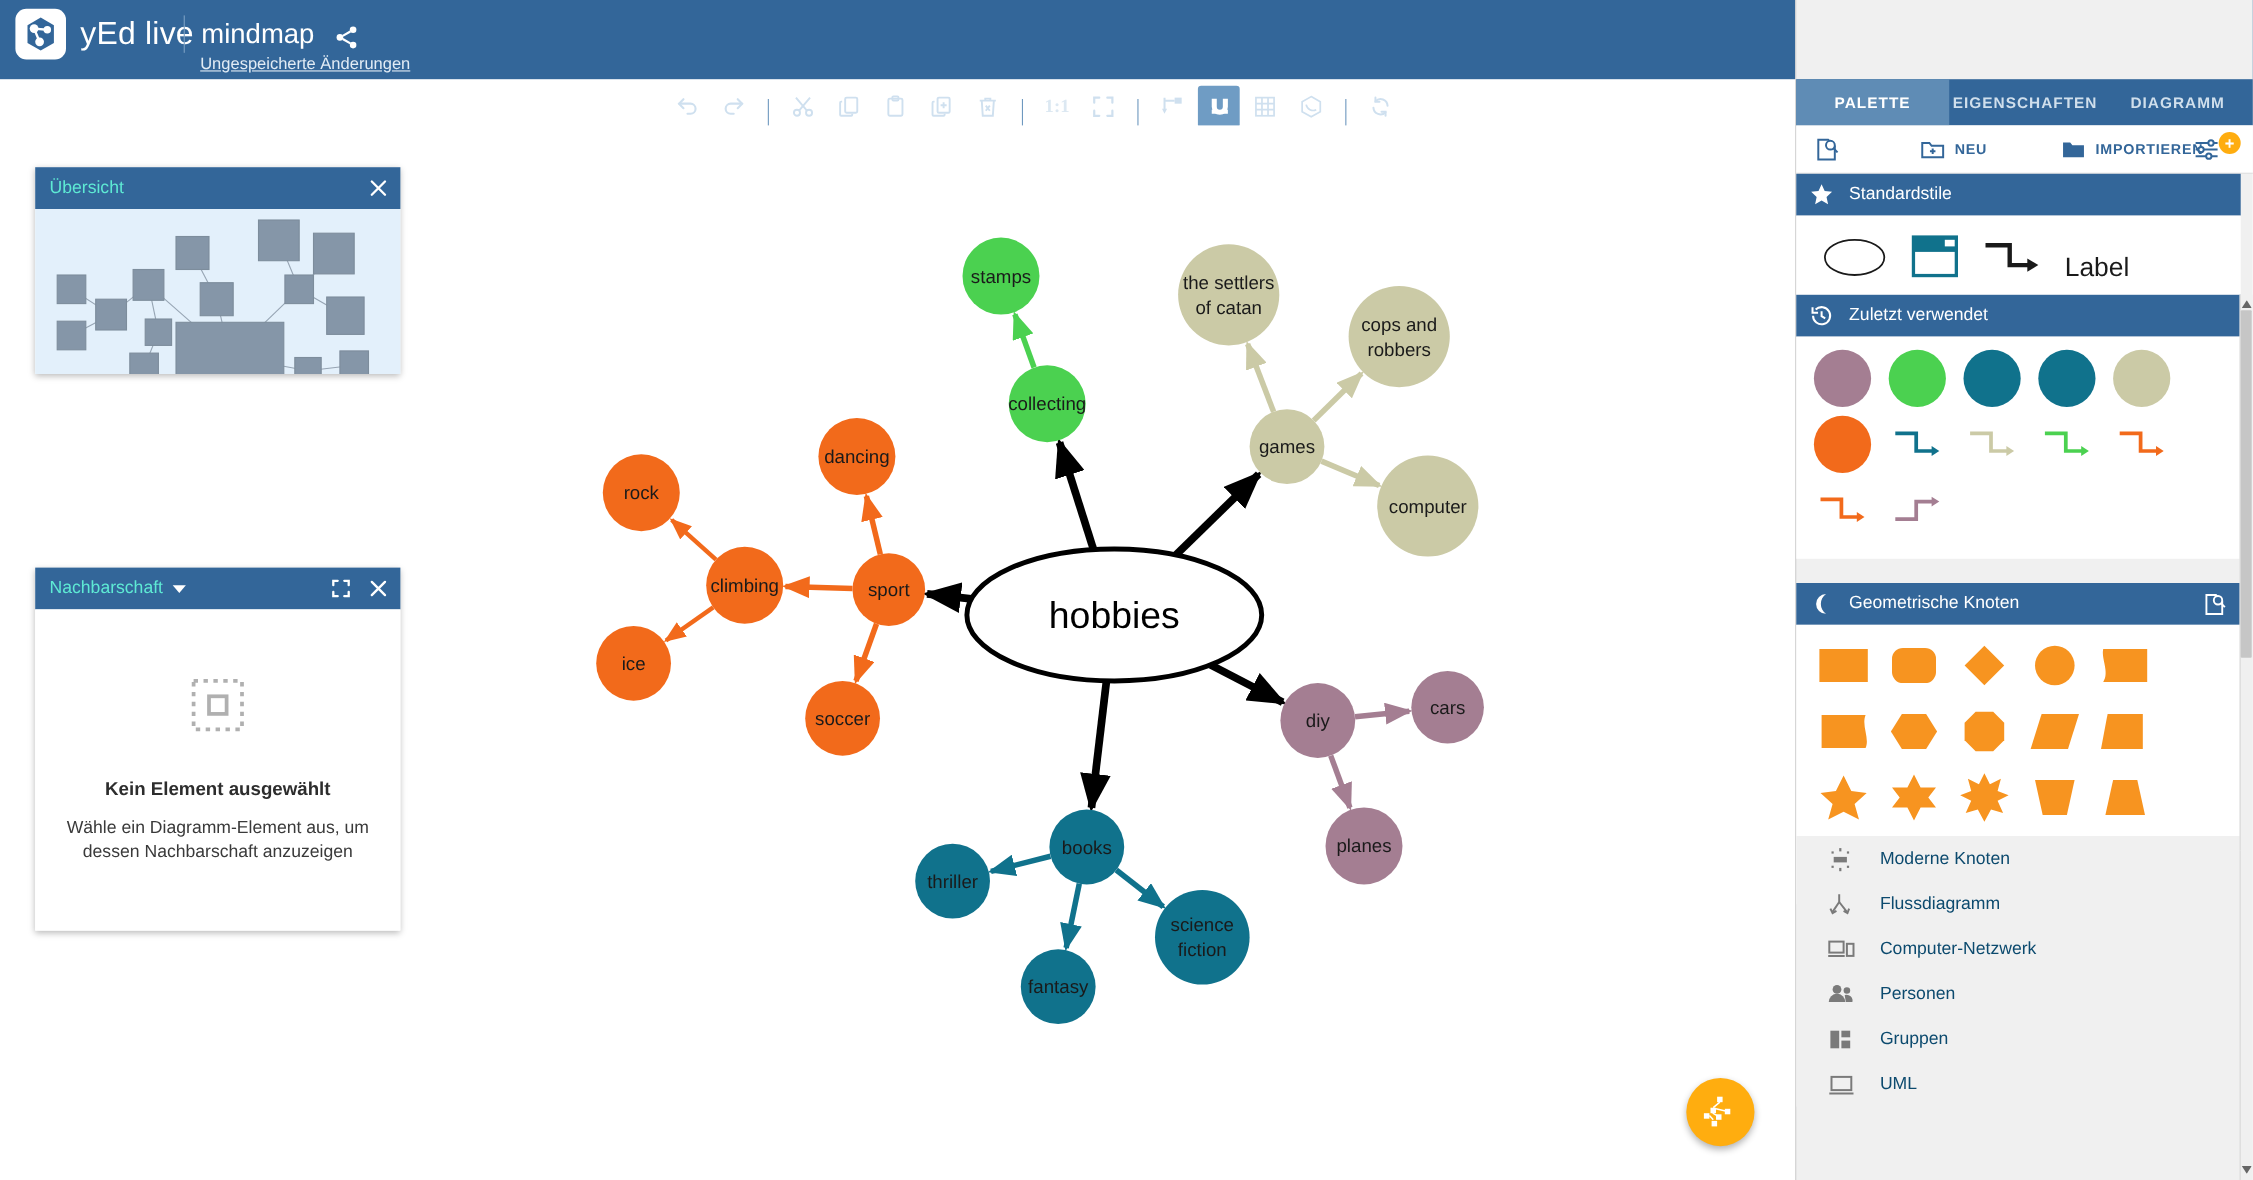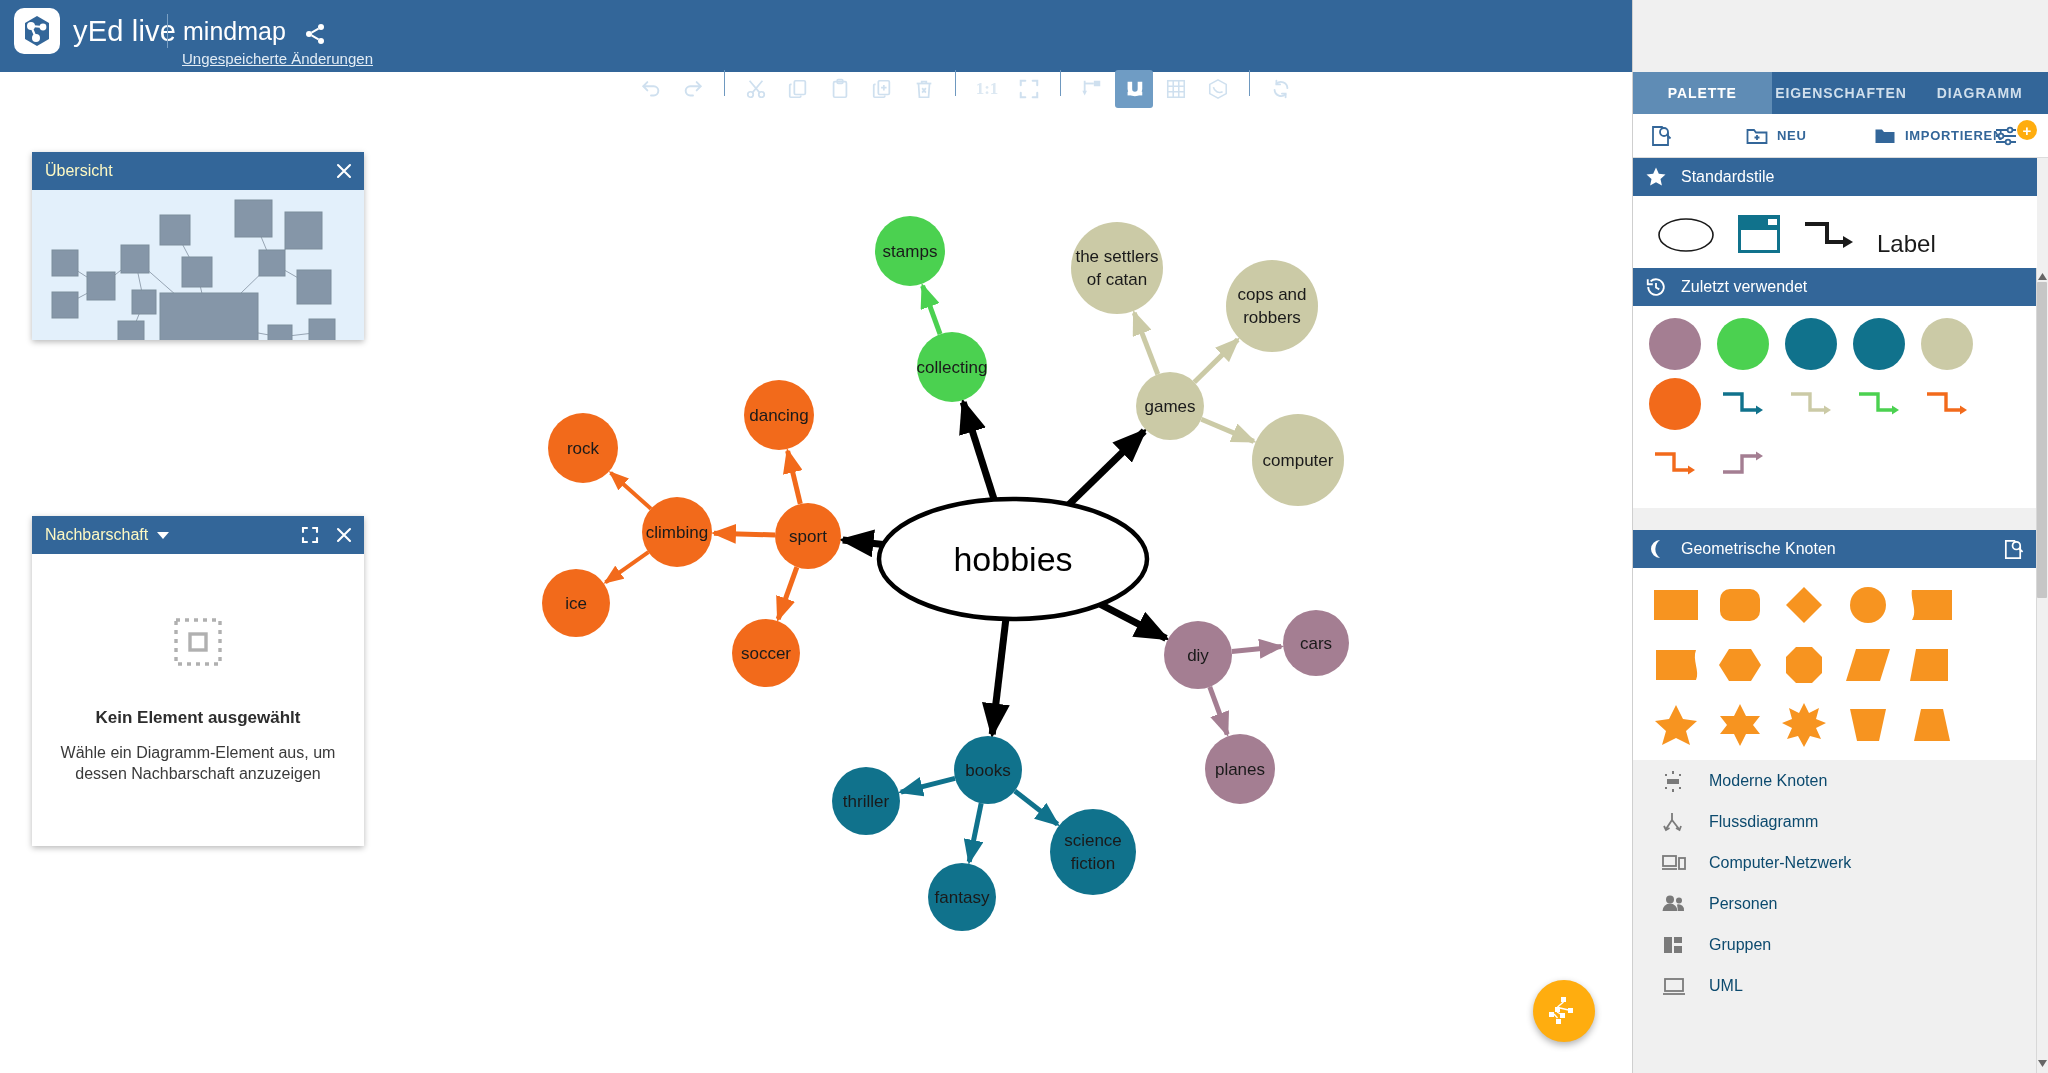--- a/index.html
+++ b/index.html
@@ -47,21 +47,21 @@
     background: #336699;
   }
   .hamburger { position: absolute; left: 15px; top: 11px; cursor: pointer; }
   .menu-item {
     position: absolute; top: 12px;
     color: #ffffff; font-size: 15px; font-weight: bold; letter-spacing: 1.1px; cursor: pointer;
   }
   .mi-edit { left: 80px; }
   .mi-layout { left: 218px; }
 
-  .toolbar { position: absolute; left: 630px; top: 70px; display: flex; align-items: flex-start; height: 46px; }
+  .toolbar { position: absolute; left: 604px; top: 70px; display: flex; align-items: flex-end; height: 46px; }
   .tb-btn {
     width: 38px; height: 38px; display: flex; align-items: center; justify-content: center;
     cursor: pointer; border-radius: 3px; margin: 0 2px;
   }
   .tb-btn.active { background: #6f9cc4; }
   .tb-sep { width: 1px; height: 26px; background: #6e98bf; margin: 0 10px; }
   .tb-ratio { color: #dce8f2; font-size: 17px; font-weight: bold; font-family: "Liberation Serif", serif; }
 
   
   .canvas {
@@ -69,21 +69,21 @@
     background: #ffffff; overflow: hidden;
   }
   .canvas svg { position: absolute; top: 0; left: 0; }
 
   
   .panel {
     position: absolute; background: #ffffff;
     box-shadow: 0 2px 6px rgba(0,0,0,.28);
   }
   .panel-head {
-    height: 38px; background: #336699; color: #fef9c3;
+    height: 38px; background: #336699; color: #5eead4;
     display: flex; align-items: center; padding: 0 10px 0 13px;
   }
   .panel-title { font-size: 16px; flex: 1; }
   .panel-head .pic { cursor: pointer; display: flex; margin-left: 14px; }
   .caret-down {
     width: 0; height: 0; border-left: 6px solid transparent; border-right: 6px solid transparent;
     border-top: 7px solid #ffffff; margin-left: 9px; cursor: pointer;
   }
   #overview-panel { left: 32px; top: 152px; width: 332px; height: 188px; }
   #overview-body { height: 150px; background: #e3f0fb; position: relative; }

